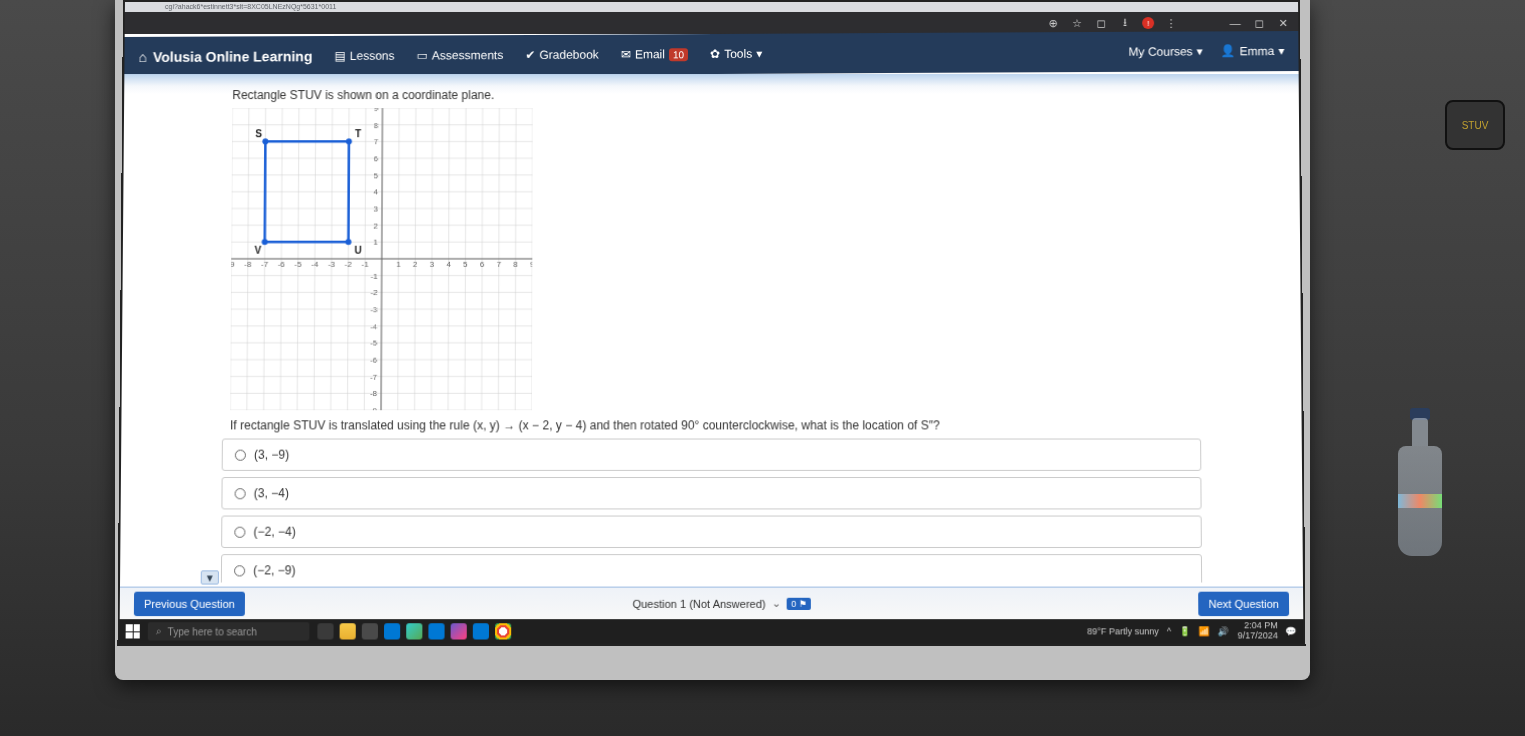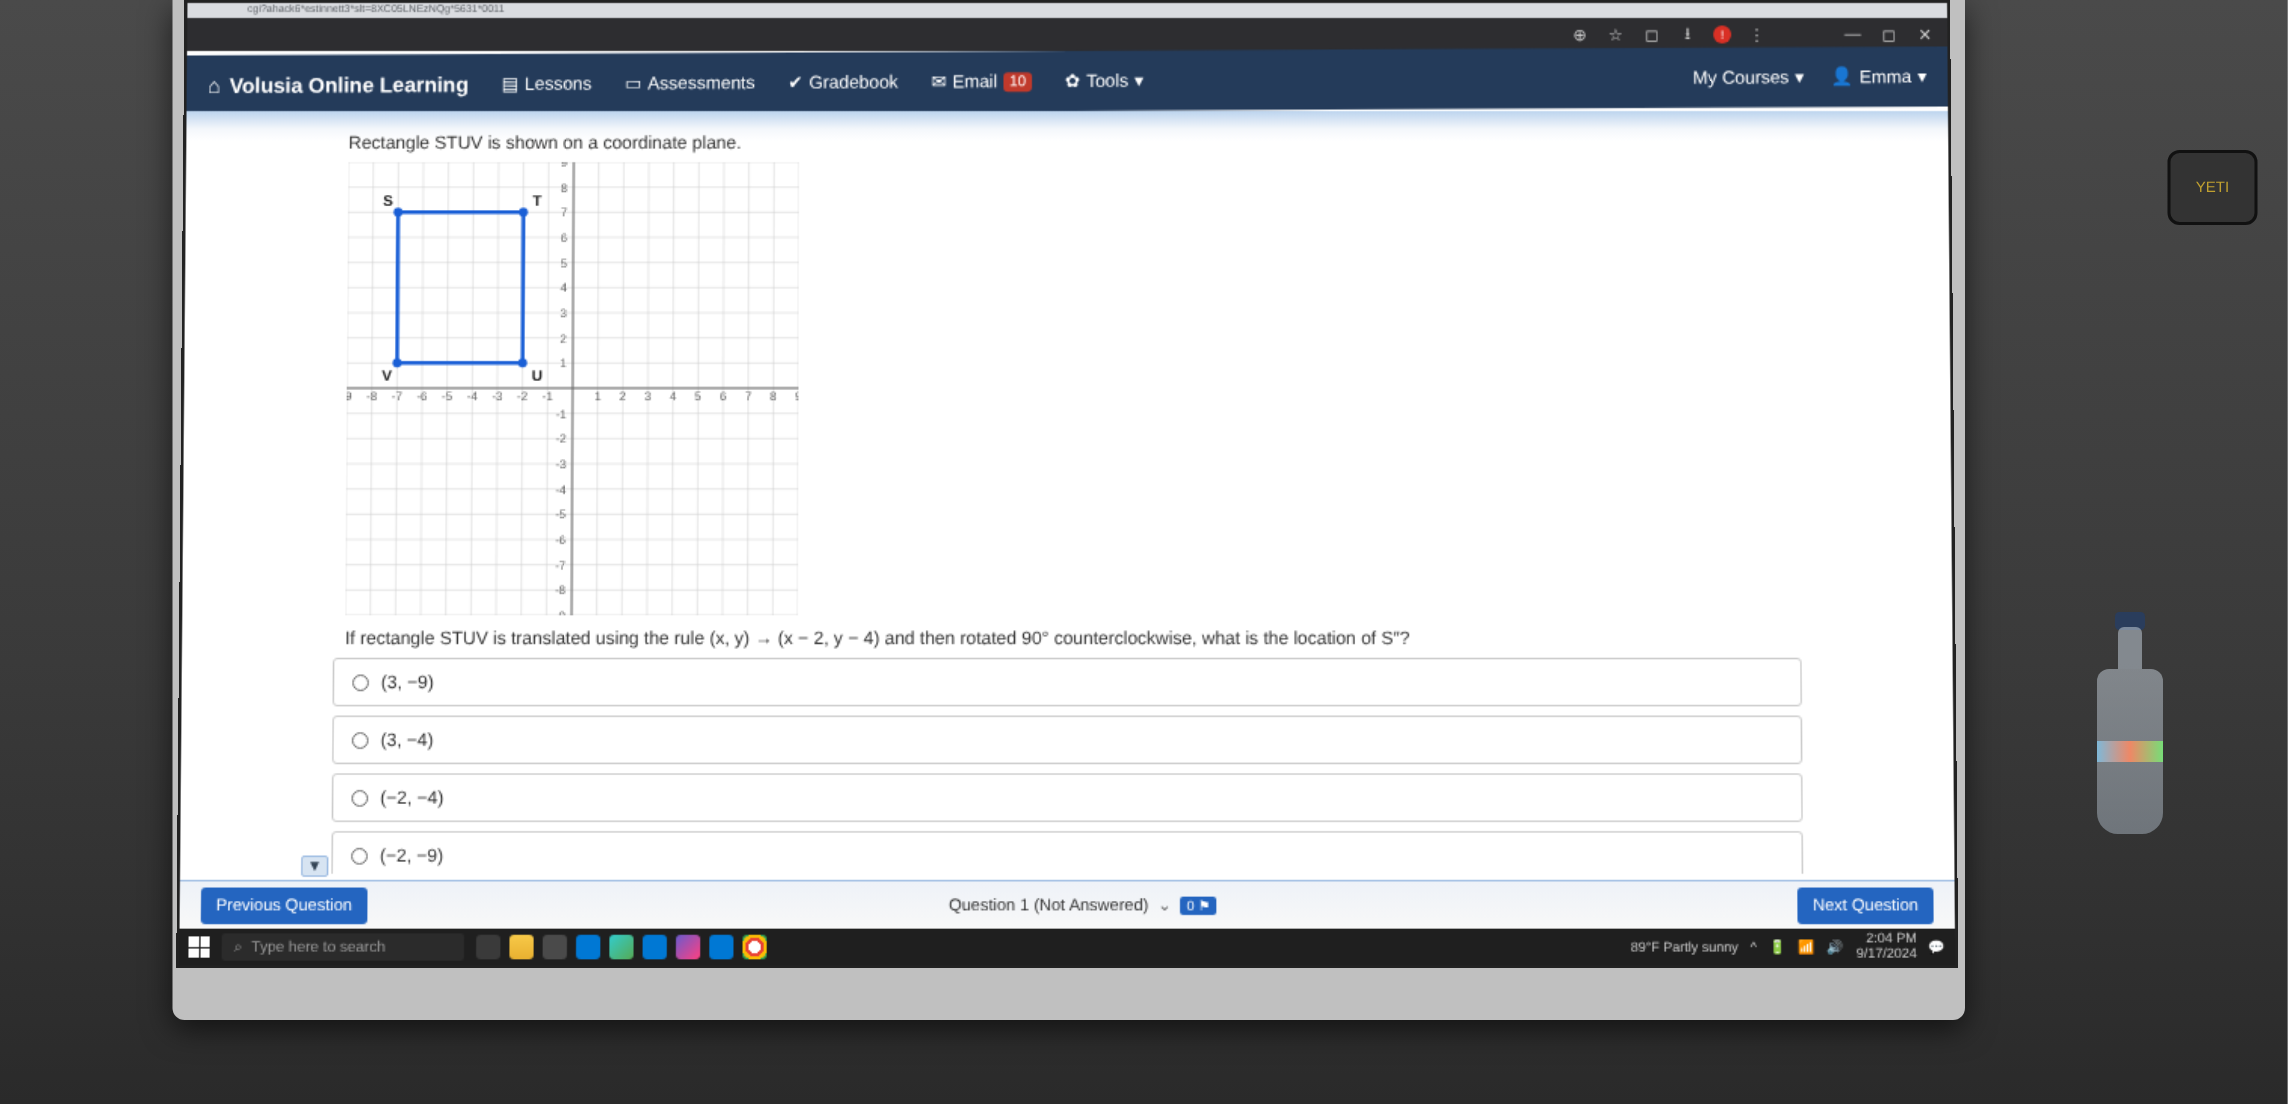--- a/index.html
+++ b/index.html
@@ -103,21 +103,21 @@
   .bottle-neck { width: 16px; height: 28px; background: rgba(180,190,200,0.6); position: absolute; top: 22px; left: 17px; border-radius: 4px 4px 0 0; }
   .bottle-cap { width: 20px; height: 12px; background: #2a3d5c; position: absolute; top: 12px; left: 15px; border-radius: 3px; }
   .bottle-label { width: 44px; height: 14px; background: linear-gradient(90deg,#7fb8d8,#e86,#7d7); position: absolute; bottom: 48px; left: 3px; }
 </style>
 </head>
 <body>
 
 <div class="desk-surface"></div>
 
 <div class="right-clutter">
-  <div style="position:absolute;top:60px;right:0;width:60px;height:50px;background:#333;border-radius:8px;border:2px solid #111;color:#c0a030;font-size:10px;display:flex;align-items:center;justify-content:center;">YETI</div>
+  <div style="position:absolute;top:60px;right:0;width:60px;height:50px;background:#333;border-radius:8px;border:2px solid #111;color:#c0a030;font-size:10px;display:flex;align-items:center;justify-content:center;">STUV</div>
 </div>
 <div class="bottle">
   <div class="bottle-cap"></div>
     <div class="bottle-neck"></div>
     <div class="bottle-body"></div>
     <div class="bottle-label"></div>
 </div>
 
 <div class="laptop-frame">
   <div class="screen">

